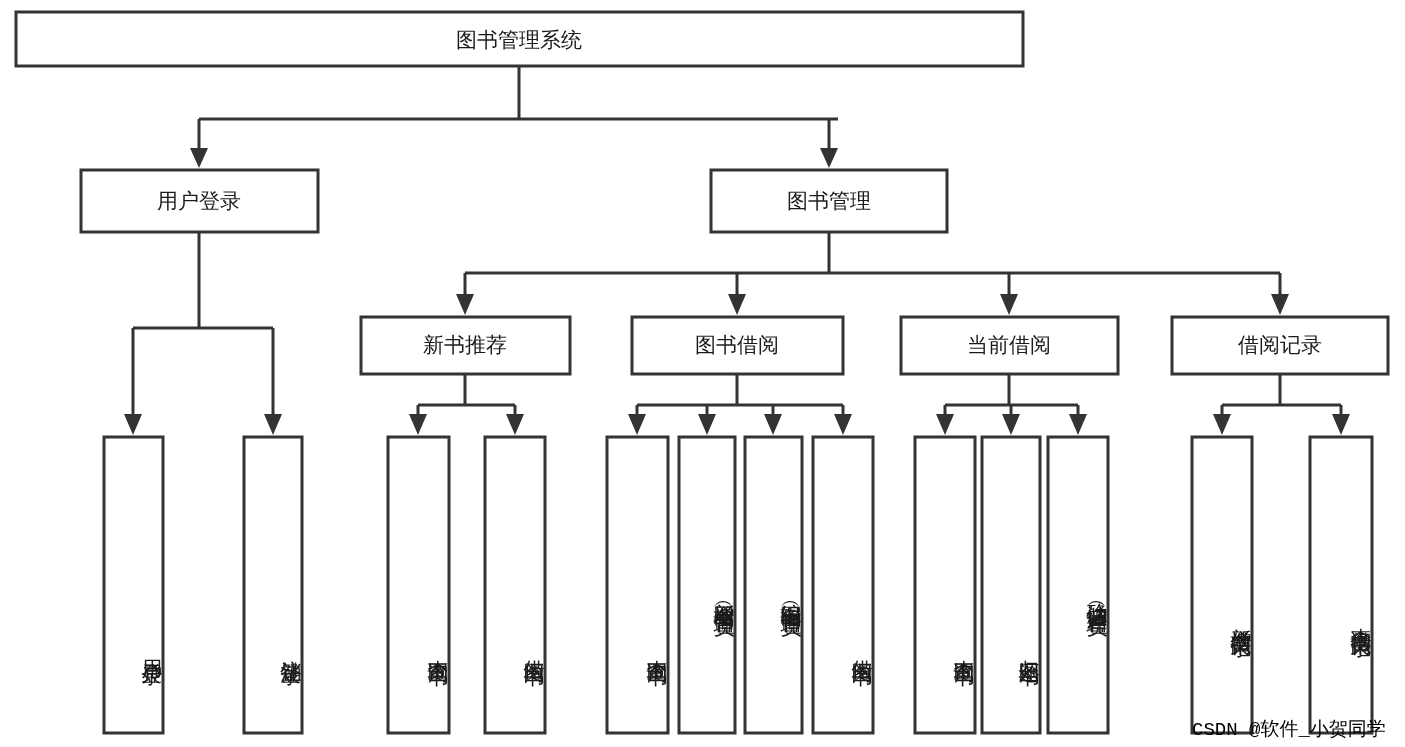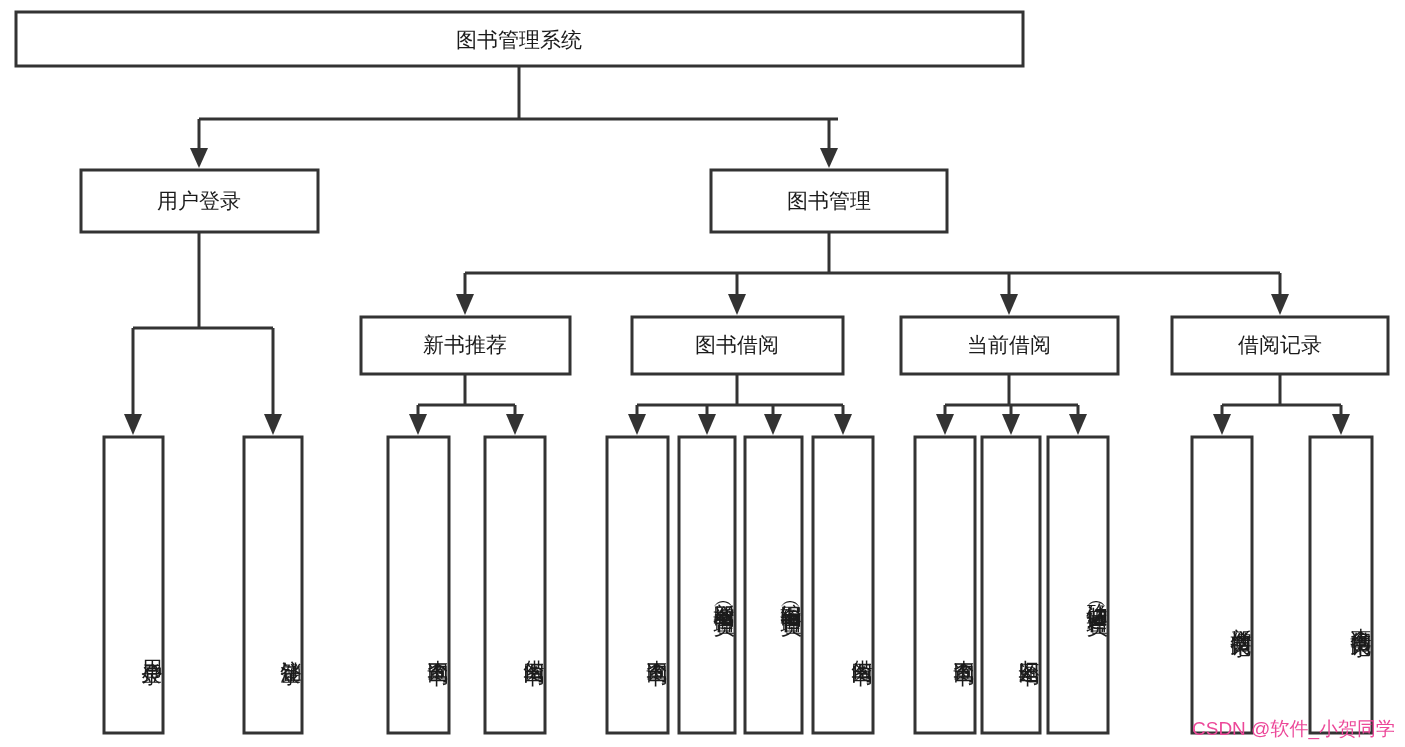--- a/index.html
+++ b/index.html
@@ -59,23 +59,23 @@
     color: #1b1b1b;
     letter-spacing: 2px;
     display: flex;
     align-items: flex-start;
     justify-content: center;
     white-space: nowrap;
     pointer-events: none;
   }
   .watermark {
     position: absolute;
-    font-family: Liberation Sans, sans-serif;
+    font-family: Liberation Mono, monospace;
     font-size: 19px;
-    color: #ec4899;
+    color: #000000;
     white-space: nowrap;
   }
 </style>
 </head>
 <body>
 
 <div id="diagram-root">
 
   <svg id="flowchart" viewBox="0 0 1405 747">
     <defs>

